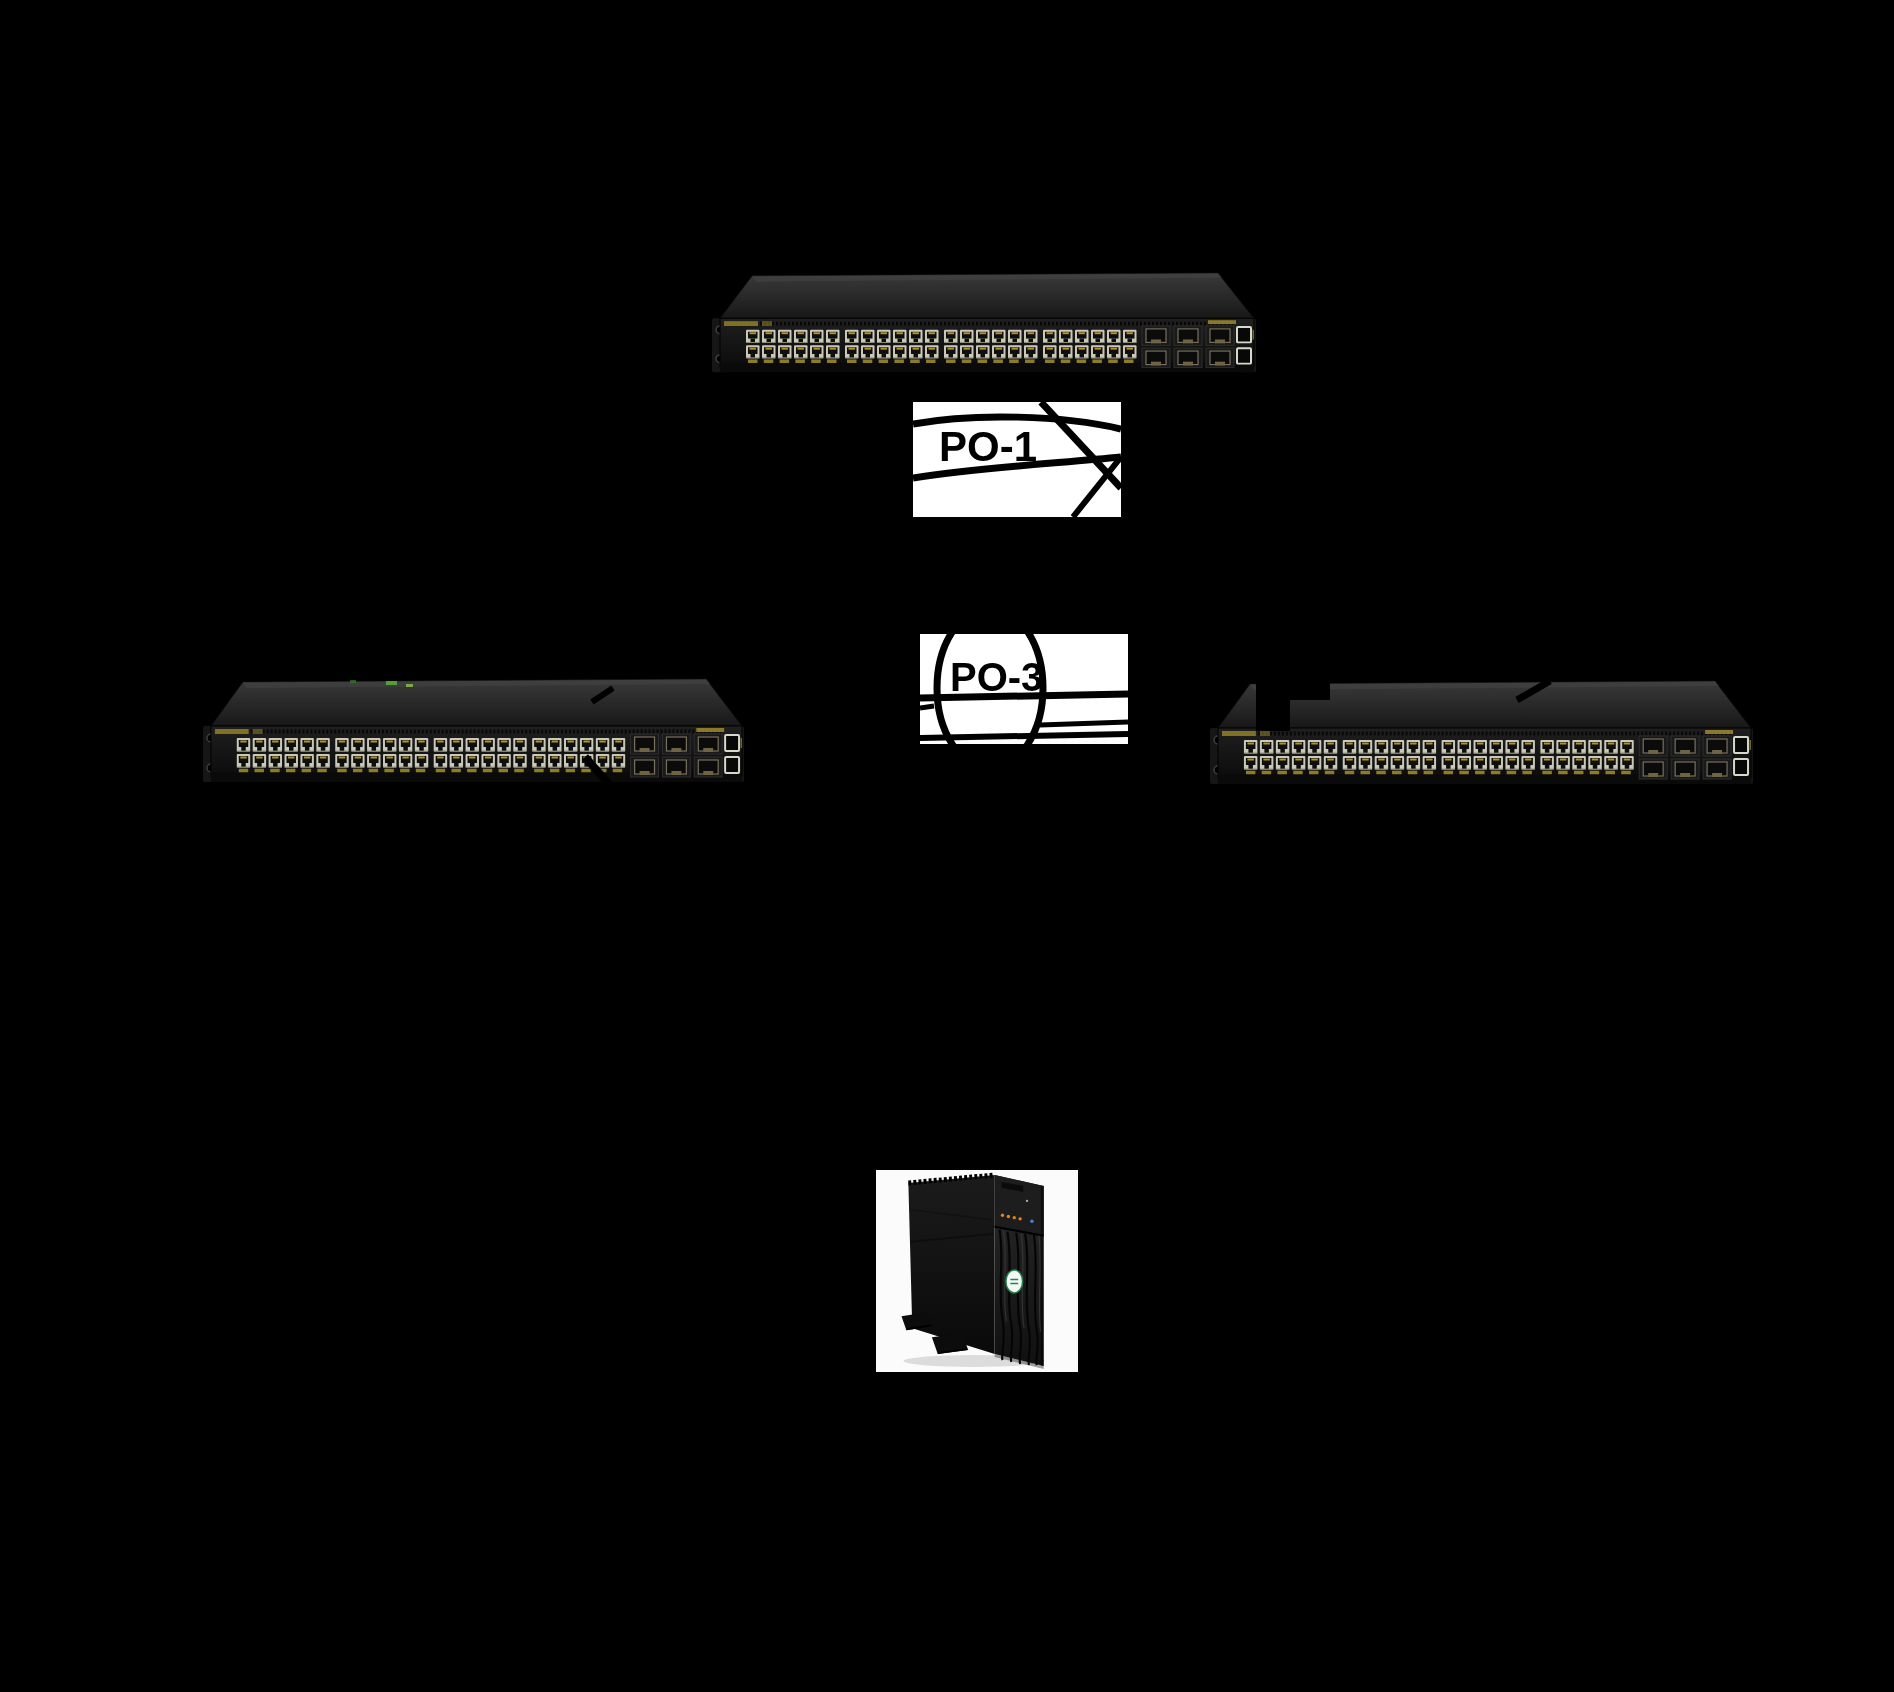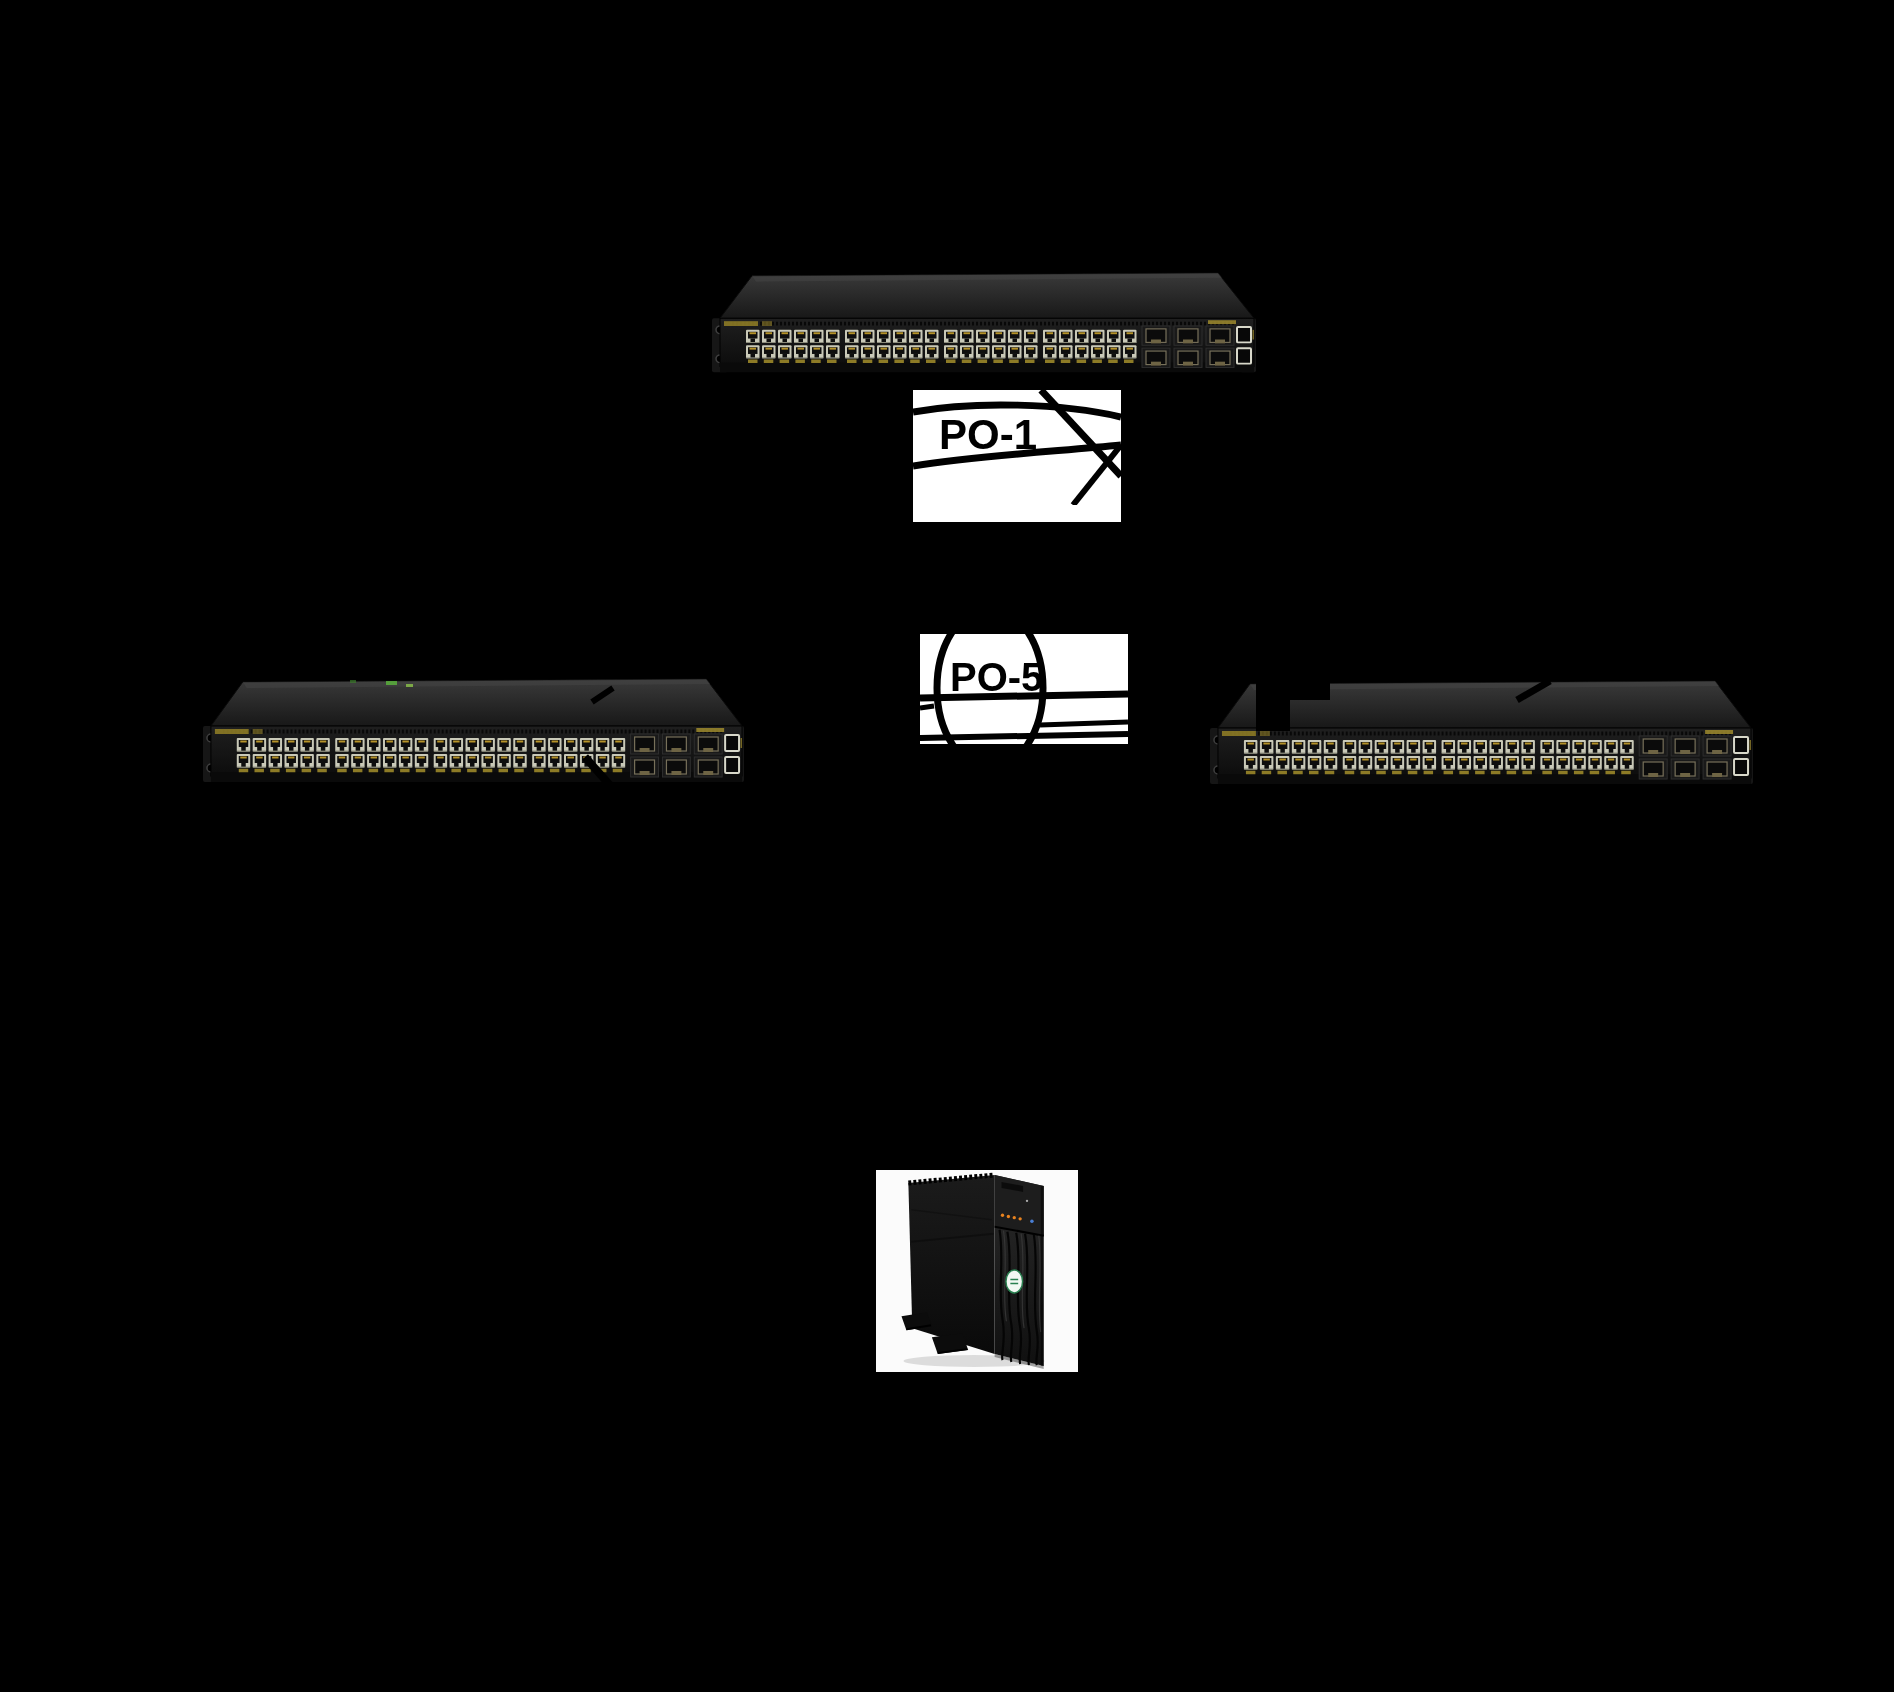--- a/index.html
+++ b/index.html
@@ -127,39 +127,39 @@
   <svg id="overlay-marks" width="1894" height="1692">
     <path d="M1256,681 H1330 V700 H1290 V731 H1256 Z" fill="#000"></path>
     <line x1="1517" y1="700" x2="1550" y2="681" stroke="#000" stroke-width="7"></line>
     <line x1="585" y1="757" x2="630" y2="808" stroke="#000" stroke-width="8"></line>
     <line x1="592" y1="702" x2="613" y2="688" stroke="#000" stroke-width="6"></line>
     <rect x="386" y="681" width="11" height="4" fill="#58a83c" opacity="0.9"></rect>
     <rect x="406" y="684" width="7" height="3" fill="#8cc34a" opacity="0.8"></rect>
     <rect x="350" y="680" width="6" height="3" fill="#3c7a2c" opacity="0.7"></rect>
   </svg>
 
-  <div class="label-box" style="left:913px;top:390px;width:208px;height:132px;">
+  <div class="label-box" style="left:913px;top:402px;width:208px;height:115px;">
     <svg width="208" height="115" viewBox="0 0 208 115">
       <path d="M0,22 C60,11 150,13 208,27" stroke="#000" stroke-width="7" fill="none"></path>
       <path d="M0,76 C70,65 150,61 208,55" stroke="#000" stroke-width="7" fill="none"></path>
       <line x1="128" y1="0" x2="208" y2="86" stroke="#000" stroke-width="7"></line>
       <line x1="160" y1="115" x2="208" y2="55" stroke="#000" stroke-width="6"></line>
     </svg>
     <span class="label-text" style="left:26px;top:24px;">PO-1</span>
   </div>
 
   <div class="label-box" style="left:920px;top:634px;width:208px;height:110px;">
     <svg width="208" height="110" viewBox="0 0 208 110">
       <ellipse cx="70" cy="54" rx="53" ry="80" stroke="#000" stroke-width="7" fill="none"></ellipse>
       <line x1="0" y1="64" x2="208" y2="60" stroke="#000" stroke-width="7"></line>
       <line x1="0" y1="104" x2="208" y2="100" stroke="#000" stroke-width="6"></line>
       <line x1="120" y1="91" x2="208" y2="88" stroke="#000" stroke-width="5"></line>
       <line x1="0" y1="74" x2="14" y2="72" stroke="#000" stroke-width="5"></line>
     </svg>
-    <span class="label-text" style="left:30px;top:22px;font-size:40px;">PO-5</span>
+    <span class="label-text" style="left:30px;top:22px;font-size:40px;">PO-3</span>
   </div>
 
   <div class="node" style="left:876px;top:1170px;">
     <svg width="202" height="202" viewBox="0 0 206 203" preserveAspectRatio="none">
       <rect x="0" y="0" width="206" height="203" fill="#fbfbfb"></rect>
       <ellipse cx="100" cy="192" rx="72" ry="6" fill="#000" opacity="0.12"></ellipse>
 
       <polygon points="33,13 121,5 121,185 37,159" fill="url(#gSide)"></polygon>
       <path d="M33,13 L121,5" stroke="#000" stroke-width="5" stroke-dasharray="3 2.2"></path>
       <line x1="36" y1="72" x2="120" y2="64" stroke="#000" opacity="0.3" stroke-width="2"></line>

